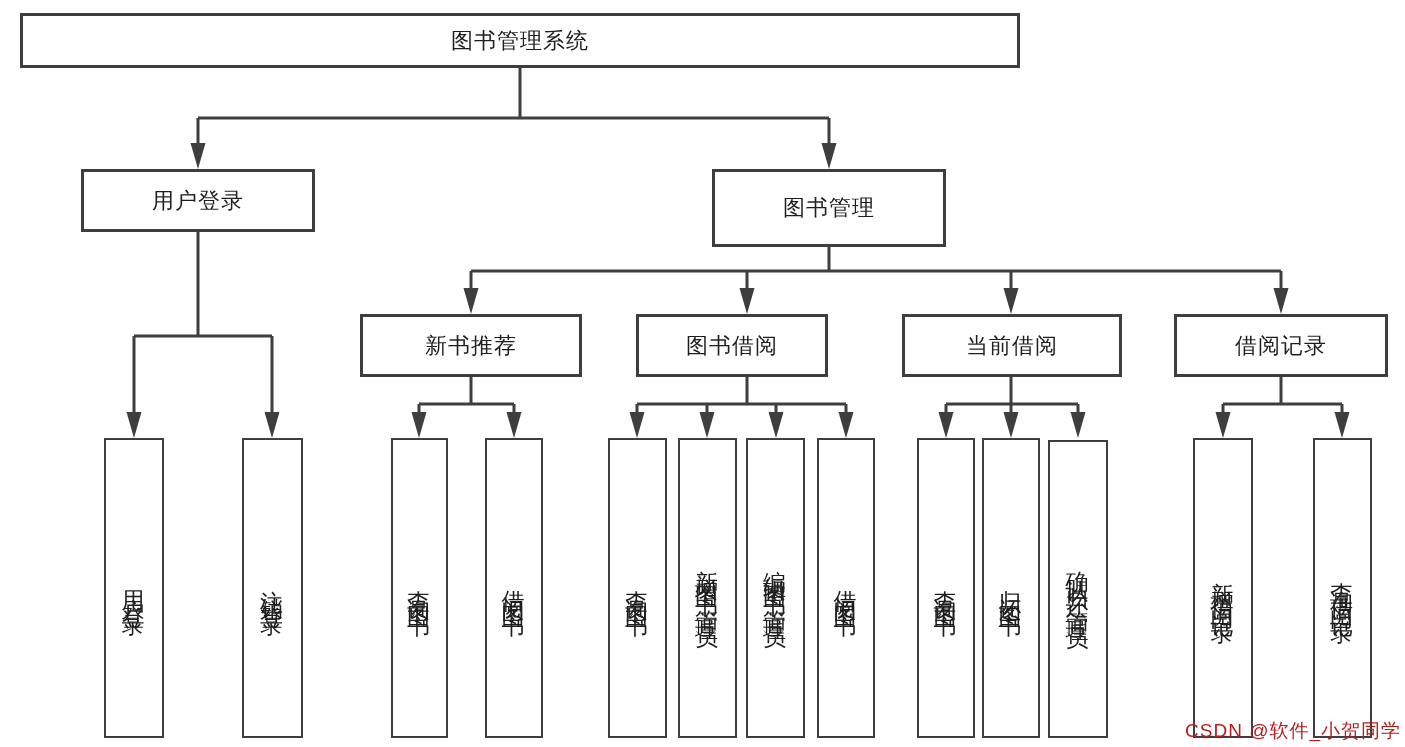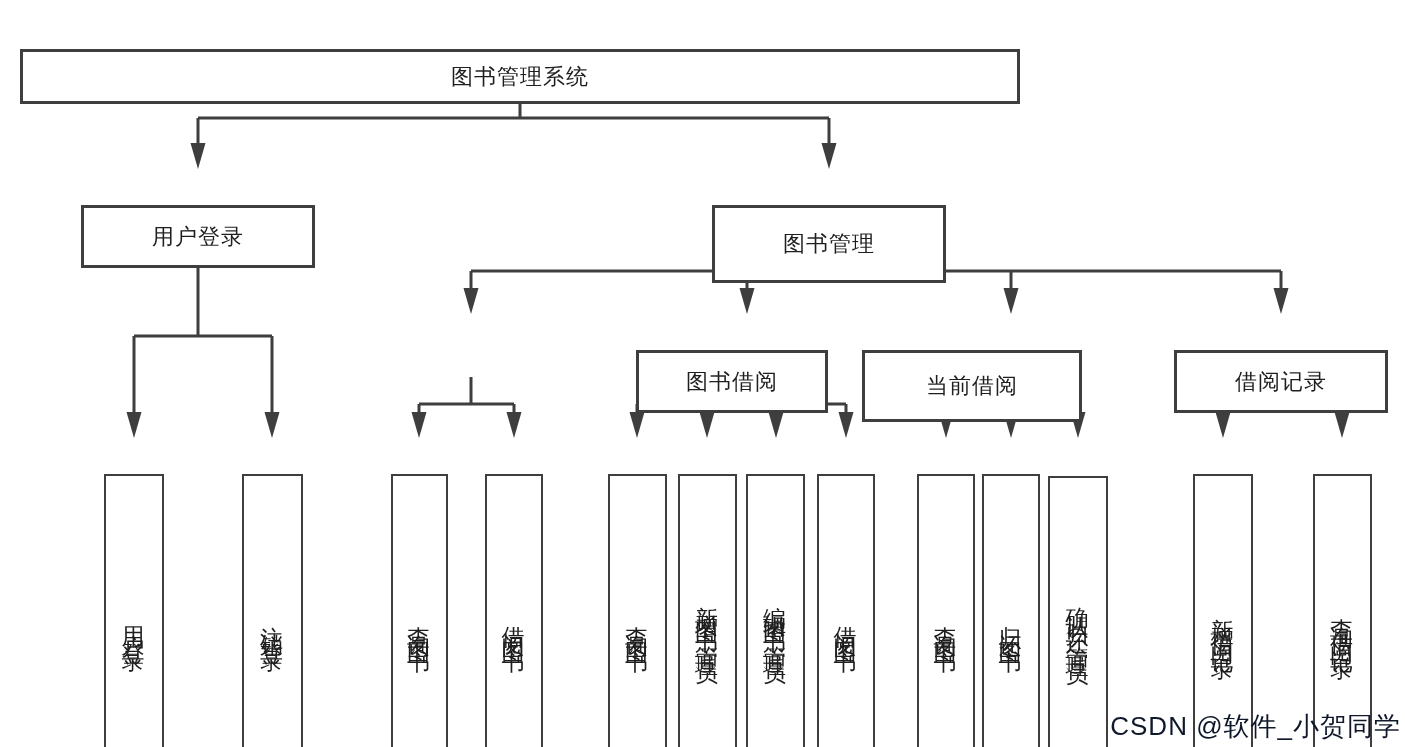--- a/index.html
+++ b/index.html
@@ -19,43 +19,42 @@
   .wire { stroke: #3e3e3e; stroke-width: 3; fill: none; }
   .arrowhead { fill: #3e3e3e; stroke: none; }
   .box {
     position: absolute;
     box-sizing: border-box;
     background: #ffffff;
     border: 3px solid #3e3e3e;
     display: flex;
     align-items: center;
     justify-content: center;
-    margin-top: 36px;
   }
   .box.leaf { border-width: 2.5px; }
   .hlabel {
     font-size: 22px;
     color: #1e1e1e;
     letter-spacing: 1px;
     white-space: nowrap;
   }
   .vlabel {
     writing-mode: vertical-rl;
     text-orientation: mixed;
     font-size: 23px;
     letter-spacing: 8px;
     color: #1e1e1e;
     white-space: nowrap;
   }
   .watermark {
     position: absolute;
     right: 4px;
     bottom: 3px;
-    font-size: 26px;
-    color: #0f172a;
+    font-size: 19px;
+    color: #b91c1c;
     letter-spacing: 1px;
     white-space: nowrap;
   }
 </style>
 </head>
 <body>
 
 <div id="canvas">
 
   <svg id="wires" viewBox="0 0 1405 747" xmlns="http://www.w3.org/2000/svg">
@@ -112,24 +111,27 @@
     <span class="hlabel">图书管理系统</span>
   </div>
 
   <div class="box" style="left:81px;top:169px;width:234px;height:63px">
     <span class="hlabel">用户登录</span>
   </div>
   <div class="box" style="left:712px;top:169px;width:234px;height:78px">
     <span class="hlabel">图书管理</span>
   </div>
 
+  <div class="box" style="left:360px;top:314px;width:222px;height:63px">
+    <span class="hlabel">新书推荐</span>
+  </div>
   <div class="box" style="left:636px;top:314px;width:192px;height:63px">
     <span class="hlabel">图书借阅</span>
   </div>
-  <div class="box" style="left:862px;top:314px;width:220px;height:72px">
+  <div class="box" style="left:902px;top:314px;width:220px;height:63px">
     <span class="hlabel">当前借阅</span>
   </div>
   <div class="box" style="left:1174px;top:314px;width:214px;height:63px">
     <span class="hlabel">借阅记录</span>
   </div>
 
   <div class="box leaf" style="left:104px;top:438px;width:60px;height:300px">
     <span class="vlabel">用户登录</span>
   </div>
   <div class="box leaf" style="left:242px;top:438px;width:61px;height:300px">

